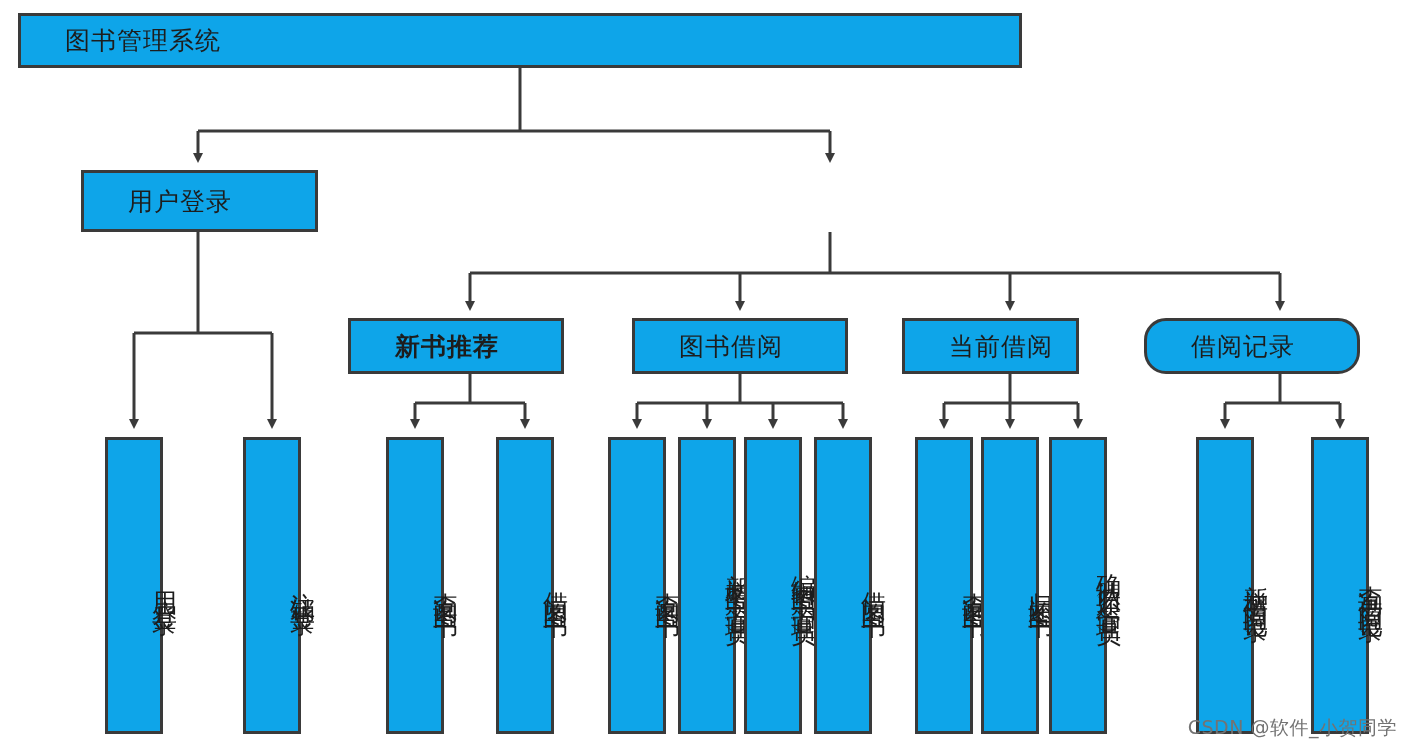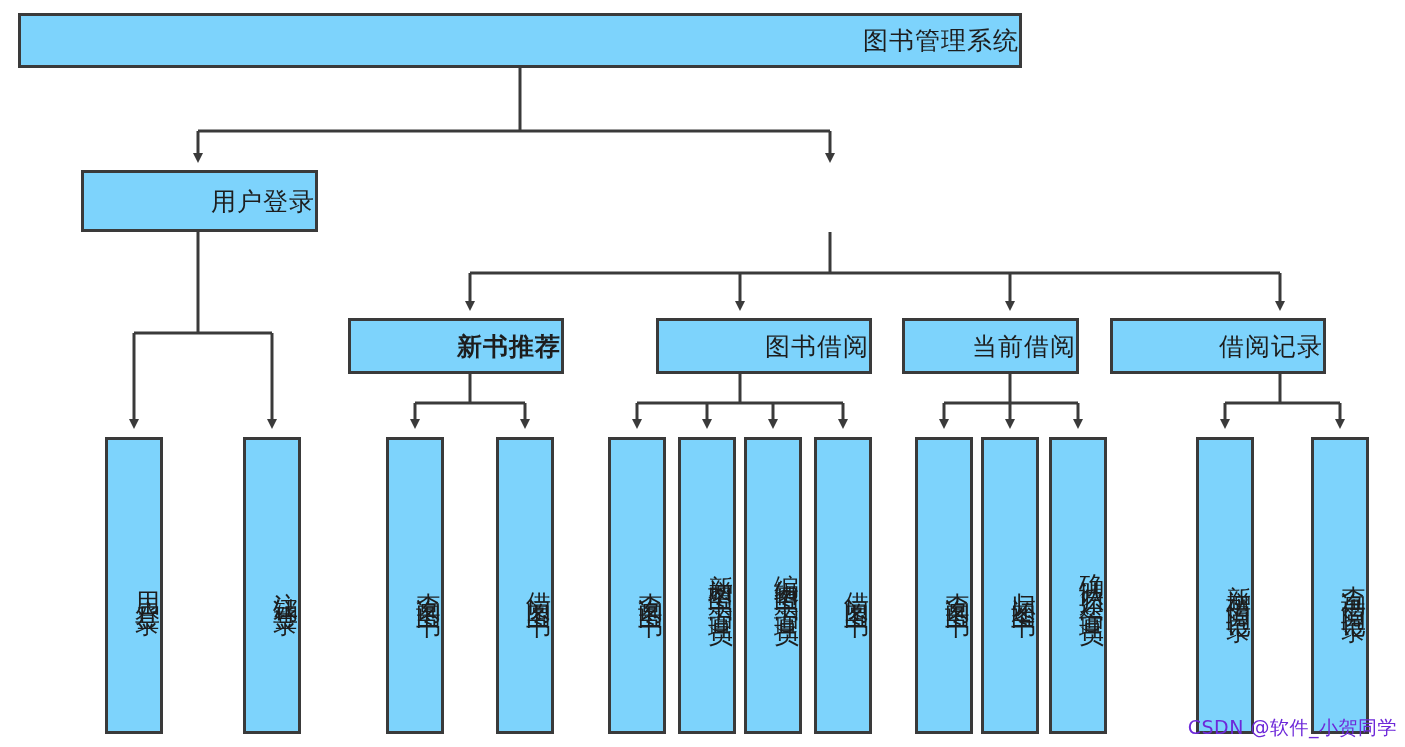--- a/index.html
+++ b/index.html
@@ -14,25 +14,26 @@
     position: relative;
     width: 1405px;
     height: 747px;
     background: #ffffff;
     overflow: hidden;
   }
   .node {
     position: absolute;
     box-sizing: border-box;
     border: 3px solid #3a3a3a;
-    background: #7dd3fc;
+    background: #0ea5e9;
     display: flex;
     align-items: center;
-    justify-content: flex-end;
+    justify-content: flex-start;
     color: #1d1d1d;
+    padding-left: 44px;
   }
   .node.h-node {
     font-size: 25px;
     letter-spacing: 1px;
   }
   .node.v-node {
     font-size: 25px;
   }
   .v-label {
     writing-mode: vertical-rl;
@@ -51,21 +52,21 @@
     top: 0;
     width: 1405px;
     height: 747px;
     pointer-events: none;
   }
   .watermark {
     position: absolute;
     right: 8px;
     bottom: 6px;
     font-size: 19px;
-    color: #6d28d9;
+    color: #737373;
     white-space: nowrap;
     letter-spacing: 0.5px;
   }
 </style>
 </head>
 <body>
 
 <div id="canvas">
 
   <svg id="links" viewBox="0 0 1405 747">
@@ -122,27 +123,27 @@
     <span class="h-label">图书管理系统</span>
   </div>
 
   <div class="node h-node" style="left:81px; top:170px; width:237px; height:62px;">
     <span class="h-label">用户登录</span>
   </div>
 
   <div class="node h-node" style="left:348px; top:318px; width:216px; height:56px;font-weight:bold;">
     <span class="h-label">新书推荐</span>
   </div>
-  <div class="node h-node" style="left:632px; top:318px; width:216px; height:56px;margin-left:24px;">
+  <div class="node h-node" style="left:632px; top:318px; width:216px; height:56px;">
     <span class="h-label">图书借阅</span>
   </div>
   <div class="node h-node" style="left:902px; top:318px; width:177px; height:56px;">
     <span class="h-label">当前借阅</span>
   </div>
-  <div class="node h-node" style="left:1110px; top:318px; width:216px; height:56px;">
+  <div class="node h-node" style="left:1144px; top:318px; width:216px; height:56px;border-radius:22px;">
     <span class="h-label">借阅记录</span>
   </div>
 
   <div class="node v-node" style="left:105px; top:437px; width:58px; height:297px;">
     <span class="v-label">用户登录</span>
   </div>
   <div class="node v-node" style="left:243px; top:437px; width:58px; height:297px;">
     <span class="v-label">注销登录</span>
   </div>
 

